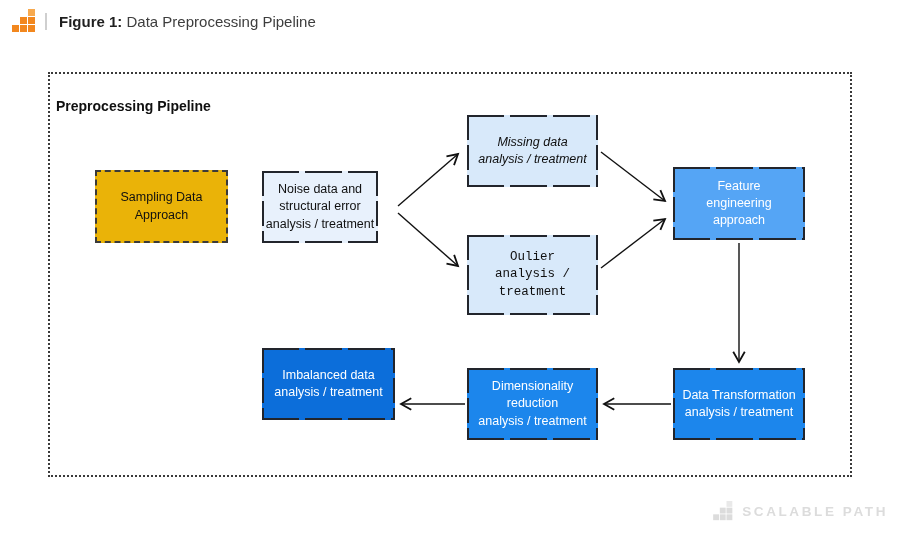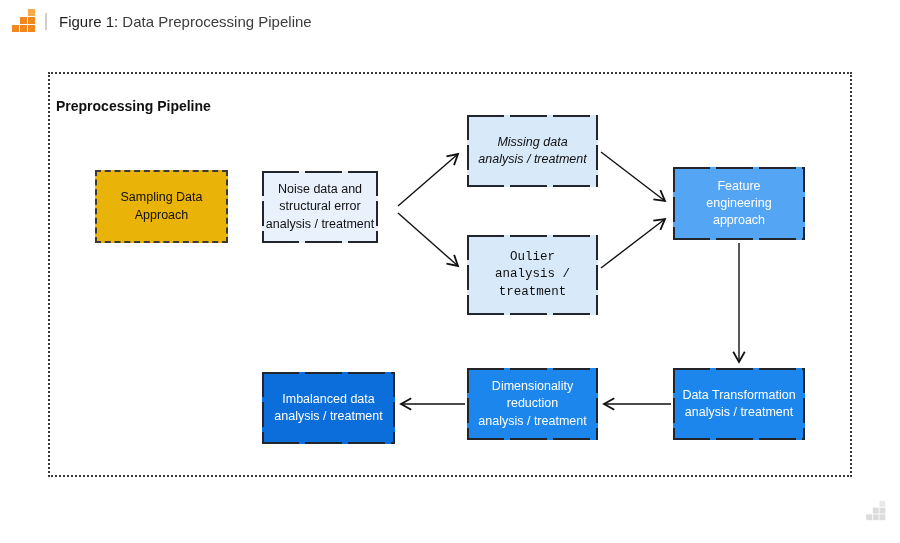--- a/index.html
+++ b/index.html
@@ -6,21 +6,21 @@
   body{
     width:900px;height:543px;position:relative;overflow:hidden;
     background:#ffffff;
     font-family:"Liberation Sans","DejaVu Sans",sans-serif;
     -webkit-font-smoothing:antialiased;
   }
   
   .hdr-logo{position:absolute;left:12px;top:9px;width:26px;height:24px;}
   .hdr-divider{position:absolute;left:45px;top:13px;width:2px;height:17px;background:#cfcfcf;}
   .hdr-text{position:absolute;left:59px;top:13px;font-size:15px;color:#3d3d3d;white-space:nowrap;}
-  .hdr-text b{font-weight:400;color:#1f1f1f;}
+  .hdr-text b{font-weight:700;color:#1f1f1f;}
   
   .section-title{position:absolute;left:56px;top:50px;font-size:14px;font-weight:700;color:#101010;margin-top:48px;}
   
   .pipeline-frame{position:absolute;left:48px;top:72px;width:804px;height:405px;
     box-sizing:border-box;border:2px dotted #3a3a3a;background:transparent;}
   
   .node{
     position:absolute;box-sizing:border-box;
     display:flex;flex-direction:column;justify-content:center;align-items:center;
     text-align:center;font-size:12.5px;line-height:1.38;color:#101010;
@@ -36,21 +36,21 @@
   }
   .node span{display:block;}
   .node-sampling{left:95px;top:170px;width:133px;height:73px;background-color:#eab308;
     background-image:none;border:2px dashed #3a3a3a;}
   .node-noise{left:262px;top:171px;width:116px;height:72px;background-color:#e8f1fc;}
   .node-missing{left:467px;top:115px;width:131px;height:72px;background-color:#d8e9fa;font-style:italic;}
   .node-oulier{left:467px;top:235px;width:131px;height:80px;background-color:#d8e9fa;font-family:Liberation Mono, monospace;}
   .node-feature{left:673px;top:167px;width:132px;height:73px;background-color:#55a5f5;color:#ffffff;}
   .node-transform{left:673px;top:368px;width:132px;height:72px;background-color:#1c86ec;color:#ffffff;}
   .node-dimension{left:467px;top:368px;width:131px;height:72px;background-color:#1c86ec;color:#ffffff;text-align:center;}
-  .node-imbalanced{left:262px;top:372px;width:133px;height:72px;background-color:#0c6eda;color:#ffffff;}
+  .node-imbalanced{left:262px;top:348px;width:133px;height:72px;background-color:#0c6eda;color:#ffffff;}
   
   .arrows{position:absolute;left:0;top:0;width:900px;height:543px;pointer-events:none;}
   
   .footer-brand{position:absolute;top:501px;right:12px;display:flex;align-items:center;gap:7px;}
   .footer-brand .brand-text{font-size:13.5px;font-weight:700;letter-spacing:2.6px;color:#dcdcdc;white-space:nowrap;}
 </style>
 </head>
 <body>
 
 <svg class="hdr-logo" viewBox="0 0 26 24">
@@ -132,13 +132,14 @@
 
 <div class="footer-brand">
   <svg width="22" height="20" viewBox="0 0 26 24">
     <rect x="0" y="16" width="7" height="7" fill="#dcdcdc"></rect>
     <rect x="8" y="16" width="7" height="7" fill="#dcdcdc"></rect>
     <rect x="16" y="16" width="7" height="7" fill="#dcdcdc"></rect>
     <rect x="8" y="8" width="7" height="7" fill="#dcdcdc"></rect>
     <rect x="16" y="8" width="7" height="7" fill="#dcdcdc"></rect>
     <rect x="16" y="0" width="7" height="7" fill="#e9e9e9"></rect>
   </svg>
+  <span class="brand-text">SCALABLE PATH</span>
 </div>
 
 </body></html>

